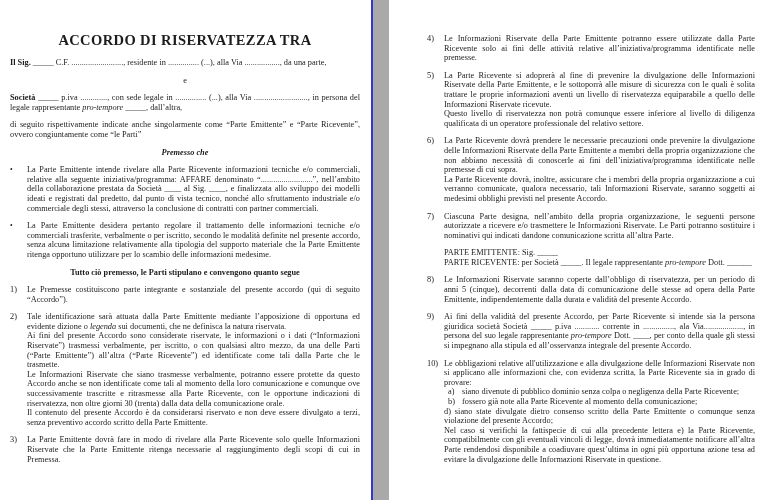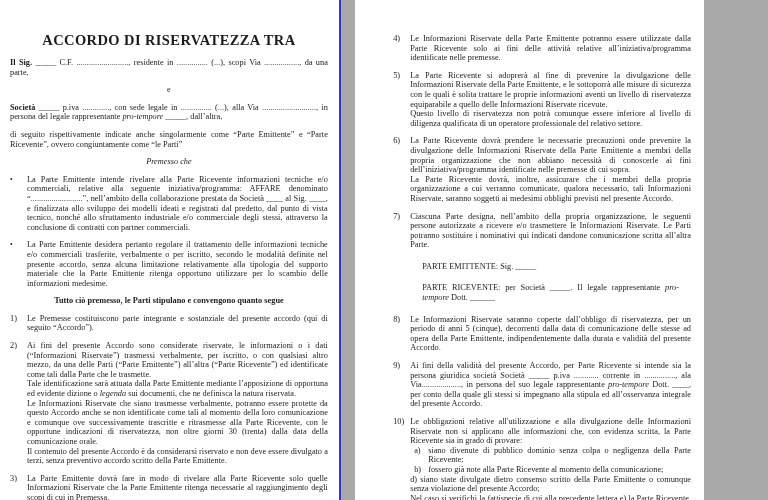--- a/index.html
+++ b/index.html
@@ -1,57 +1,57 @@
 <!DOCTYPE html>
 <html><head>
 <meta charset="utf-8">
 <style>
   * { margin:0; padding:0; box-sizing:border-box; }
   html,body { width:768px; height:500px; overflow:hidden; }
   body { background:#a9a9a9; font-family:"Liberation Serif","DejaVu Serif",serif; color:#1c1c1c; }
-  .viewer { display:flex; width:704px; height:500px; overflow:hidden; }
+  .viewer { display:flex; width:768px; height:500px; overflow:hidden; }
   .page { background:#ffffff; font-size:8.3px; line-height:9.6px; text-align:justify; overflow:hidden; }
   .page-left  { width:371px; padding:32px 11px 6px 10px; }
   .page-edge  { width:2px;  background:#3535cf; }
   .gutter     { width:16px; background:#a9a9a9; }
   .page-right { width:379px; padding:34px 13px 6px 38px; }
 
   .title { font-family:"Liberation Serif","DejaVu Serif",serif; font-weight:bold;
            font-size:14.5px; line-height:16px; letter-spacing:.4px;
            text-align:center; margin-bottom:10px; }
   .para   { margin-bottom:8px; }
   .center { text-align:center; }
-  .heading-bi { font-weight:normal; font-style:italic; }
+  .heading-bi { font-weight:bold; font-style:italic; }
   .heading-b  { font-weight:bold; }
 
   .item { display:flex; margin-bottom:8px; }
   .item .num  { flex:0 0 17px; }
   .item .num.bullet-cell { font-size:7.5px; }
   .item .body { flex:1 1 auto; text-align:justify; }
   .item .body p { margin:0; }
 
   .parties-block { padding-left:17px; margin-bottom:8px; }
-  .parties-block p { margin:12px; }
+  .parties-block p { margin:0; }
 
   .sub { display:flex; padding-left:4px; }
   .sub .subnum { flex:0 0 14px; }
   .sub p { flex:1 1 auto; margin:0; }
 
   .bold { font-weight:bold; }
   .italic { font-style:italic; }
 </style>
 </head>
 <body>
 
 <div class="viewer">
 
   <section class="page page-left">
     <h1 class="title">ACCORDO DI RISERVATEZZA TRA</h1>
 
-    <p class="para"><span class="bold">Il Sig. </span><span>_____ C.F. ........................., residente in ............... (...), scopi Via ................., da una parte,</span></p>
+    <p class="para"><span class="bold">Il Sig. </span><span>_____ C.F. ........................., residente in ............... (...), alla Via ................., da una parte,</span></p>
 
     <p class="para center">e</p>
 
     <p class="para"><span class="bold">Società </span><span>_____ p.iva ............., con sede legale in ............... (...), alla Via .........................., in persona del legale rappresentante </span><span class="italic">pro-tempore</span><span> _____, dall’altra,</span></p>
 
     <p class="para">di seguito rispettivamente indicate anche singolarmente come “Parte Emittente” e “Parte Ricevente”, ovvero congiuntamente come “le Parti”</p>
 
     <p class="para center heading-bi">Premesso che</p>
 
     <div class="item">
@@ -73,22 +73,22 @@
     <div class="item">
       <span class="num">1)</span>
       <div class="body">
         <p>Le Premesse costituiscono parte integrante e sostanziale del presente accordo (qui di seguito “Accordo”).</p>
       </div>
     </div>
 
     <div class="item">
       <span class="num">2)</span>
       <div class="body">
+        <p><span>Tale identificazione sarà attuata dalla Parte Emittente mediante l’apposizione di opportuna ed evidente dizione o </span><span class="italic">legenda</span><span> sui documenti, che ne definisca la natura riservata.</span></p>
         <p>Ai fini del presente Accordo sono considerate riservate, le informazioni o i dati (“Informazioni Riservate”) trasmessi verbalmente, per iscritto, o con qualsiasi altro mezzo, da una delle Parti (“Parte Emittente”) all’altra (“Parte Ricevente”) ed identificate come tali dalla Parte che le trasmette.</p>
-        <p><span>Tale identificazione sarà attuata dalla Parte Emittente mediante l’apposizione di opportuna ed evidente dizione o </span><span class="italic">legenda</span><span> sui documenti, che ne definisca la natura riservata.</span></p>
         <p>Le Informazioni Riservate che siano trasmesse verbalmente, potranno essere protette da questo Accordo anche se non identificate come tali al momento della loro comunicazione e comunque ove successivamente trascritte e ritrasmesse alla Parte Ricevente, con le opportune indicazioni di riservatezza, non oltre giorni 30 (trenta) dalla data della comunicazione orale.</p>
         <p>Il contenuto del presente Accordo è da considerarsi riservato e non deve essere divulgato a terzi, senza preventivo accordo scritto della Parte Emittente.</p>
       </div>
     </div>
 
     <div class="item">
       <span class="num">3)</span>
       <div class="body">
         <p>La Parte Emittente dovrà fare in modo di rivelare alla Parte Ricevente solo quelle Informazioni Riservate che la Parte Emittente ritenga necessarie al raggiungimento degli scopi di cui in Premessa.</p>
       </div>

